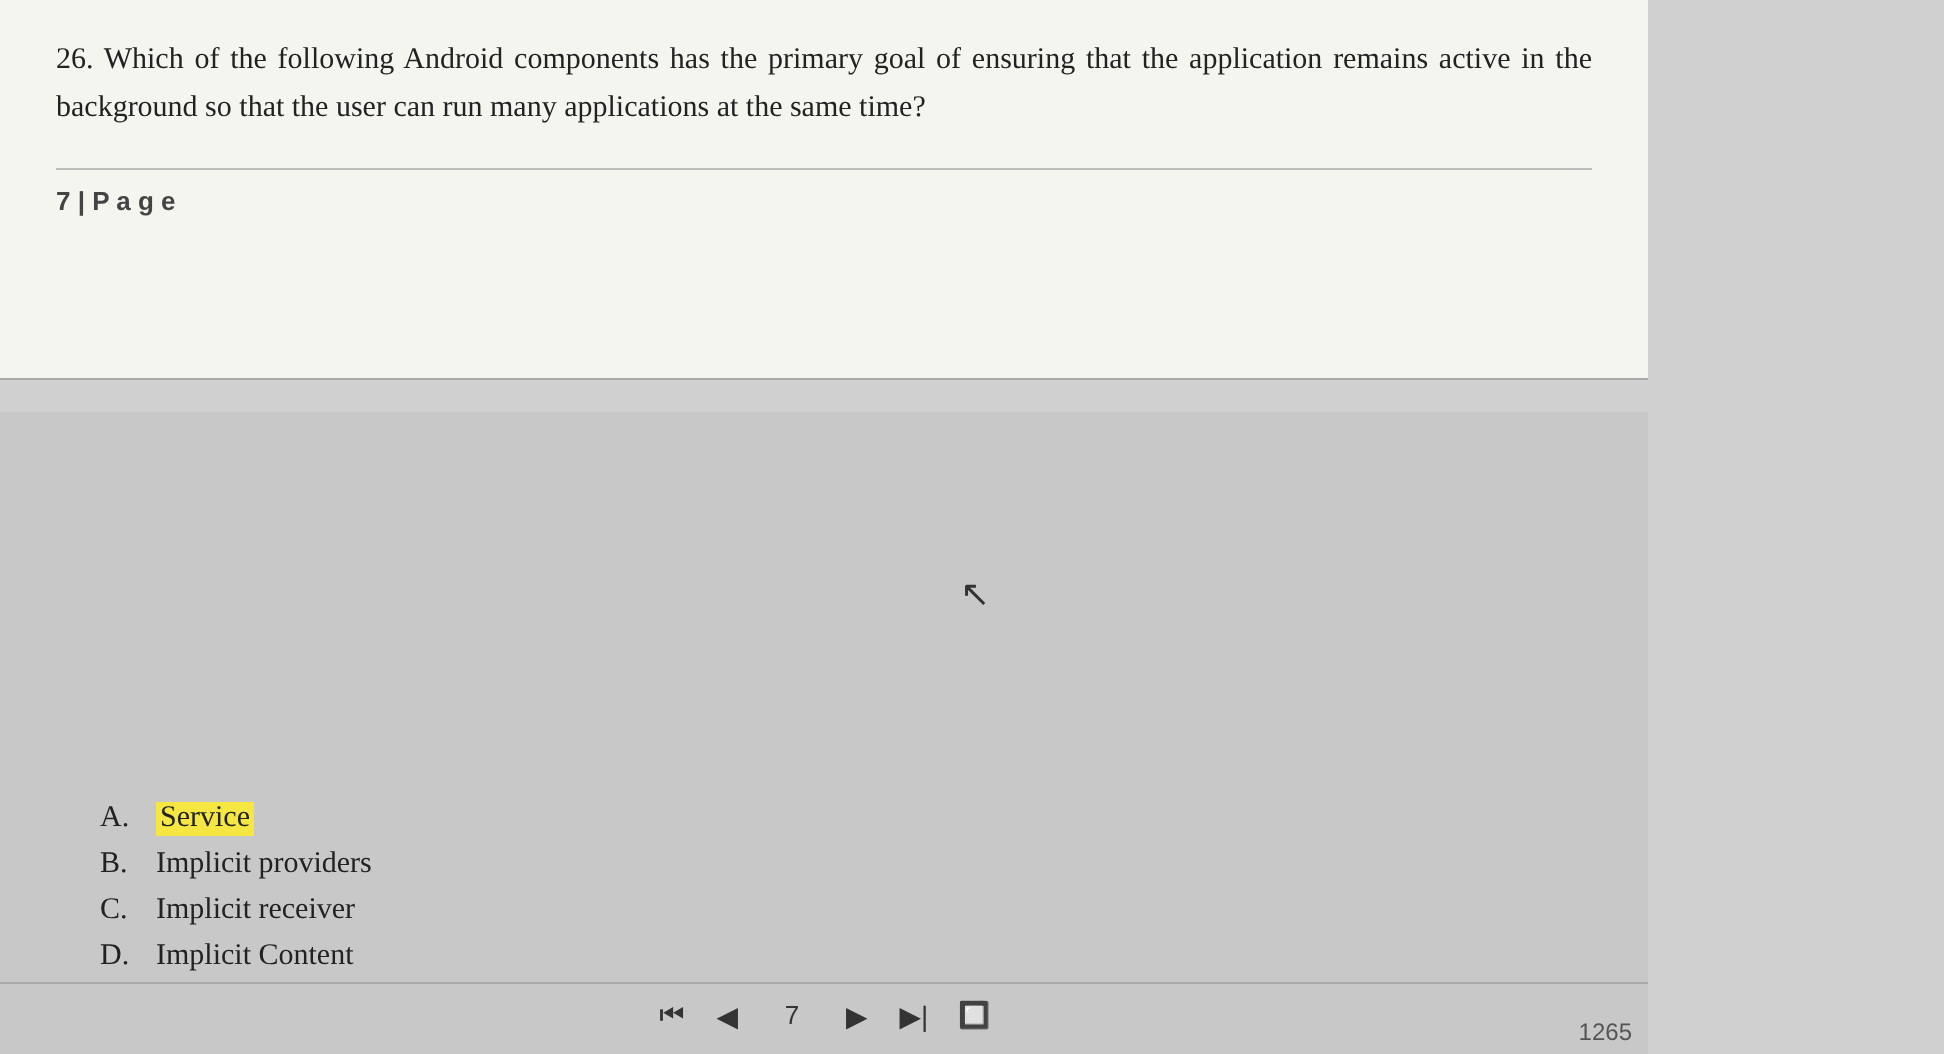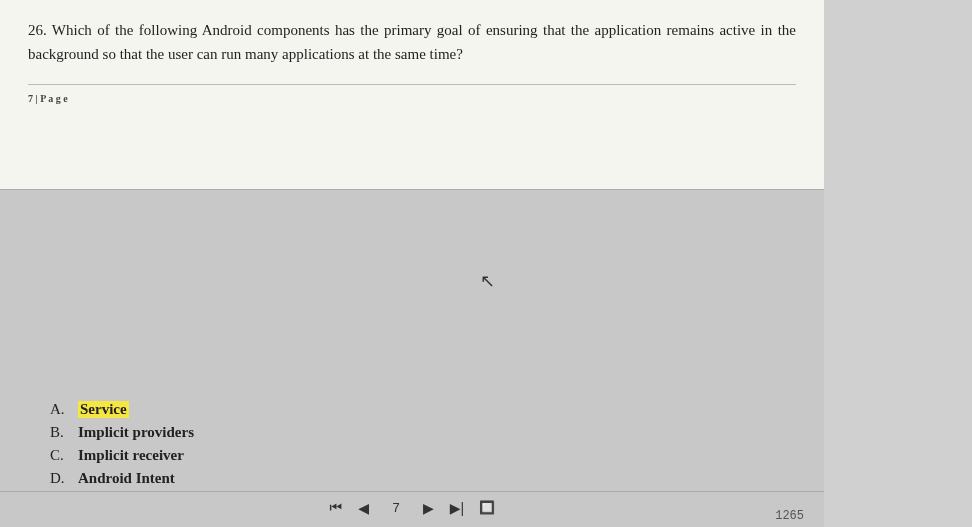--- a/index.html
+++ b/index.html
@@ -14,20 +14,21 @@
       background: #d0d0d0;
       font-family: 'Times New Roman', Times, serif;
       overflow: hidden;
     }
 
     .main-container {
       width: 824px;
       height: 527px;
       display: flex;
       flex-direction: column;
+      gap: 16px;
     }
 
     
     .question-section {
       background: #f5f5f0;
       padding: 18px 28px 0 28px;
       flex: 0 0 auto;
       min-height: 190px;
       border-bottom: 1px solid #aaa;
     }
@@ -41,23 +42,23 @@
 
     .question-number {
       font-size: 15px;
       color: #222;
     }
 
     .page-indicator {
       margin-top: 18px;
       padding-top: 8px;
       border-top: 1px solid #bbb;
-      font-size: 10px;
+      font-size: 13px;
       color: #444;
-      font-family: Liberation Serif, serif;
+      font-family: Liberation Sans, sans-serif;
       padding-bottom: 10px;
     }
 
     .page-indicator span {
       font-weight: bold;
     }
 
     
     .answer-section {
       background: #c8c8c8;
@@ -86,21 +87,20 @@
 
     .option-letter {
       font-size: 15px;
       color: #222;
       min-width: 22px;
     }
 
     .option-text {
       font-size: 15px;
       color: #222;
-      font-weight: bold;
     }
 
     .option-text.highlighted {
       background-color: #f5e642;
       padding: 0 2px;
     }
 
     
     .nav-bar {
       position: absolute;
@@ -154,24 +154,24 @@
     .cursor-arrow {
       font-size: 18px;
       color: #333;
       transform: rotate(0deg);
     }
 
     
     .bottom-right {
       position: absolute;
       bottom: 4px;
-      right: 20px;
+      right: 8px;
       font-size: 12px;
       color: #555;
-      font-family: Liberation Mono, monospace;
+      font-family: Liberation Sans, sans-serif;
       margin-left: 32px;
     }
   </style>
 </head>
 <body>
 
 <div class="main-container">
 
   <div class="question-section">
     <p class="question-text">
@@ -201,21 +201,21 @@
         <span class="option-text">Implicit providers</span>
       </div>
 
       <div class="answer-option">
         <span class="option-letter">C.</span>
         <span class="option-text">Implicit receiver</span>
       </div>
 
       <div class="answer-option">
         <span class="option-letter">D.</span>
-        <span class="option-text">Android Intent</span>
+        <span class="option-text">Implicit Content</span>
       </div>
 
     </div>
 
     <div class="nav-bar">
       <button class="nav-btn">⏮</button>
       <button class="nav-btn">◀</button>
       <span class="nav-page-info">7</span>
       <button class="nav-btn">▶</button>
       <button class="nav-btn">▶|</button>

